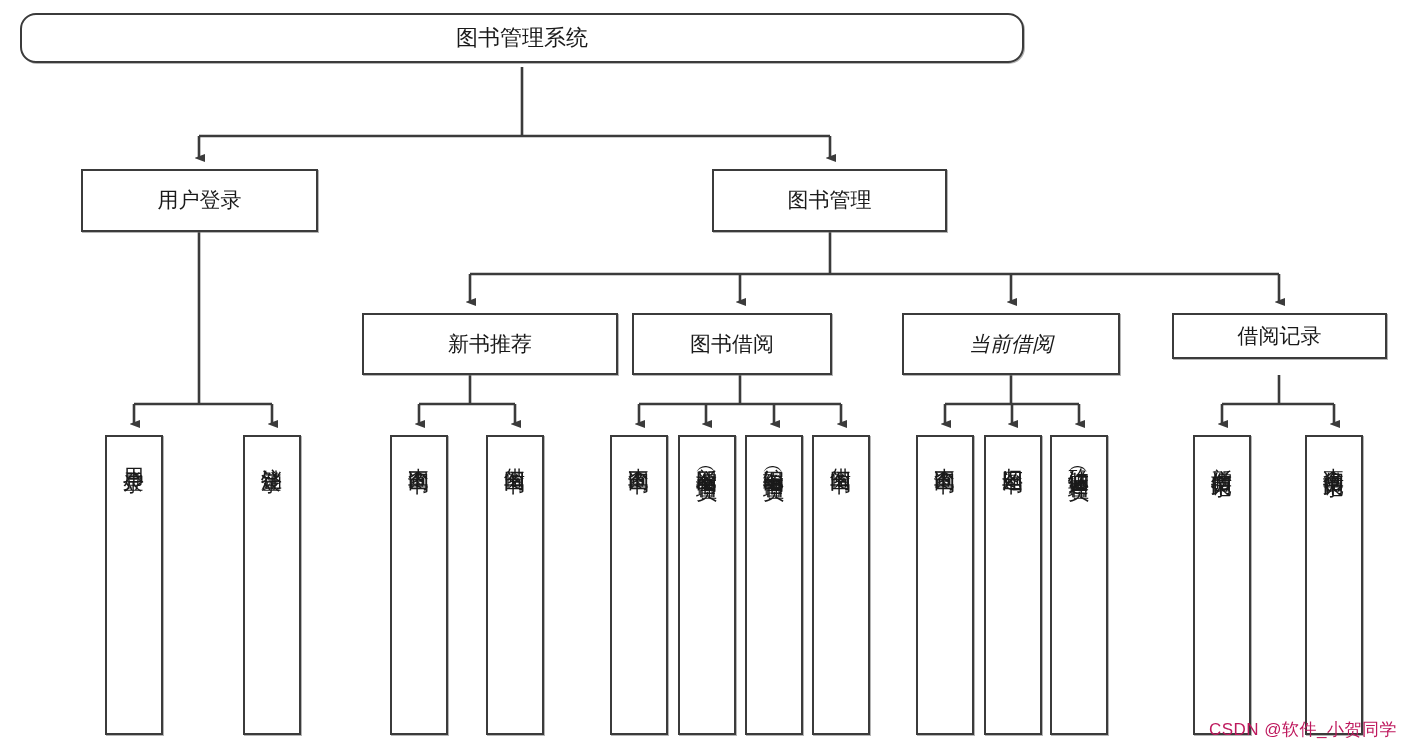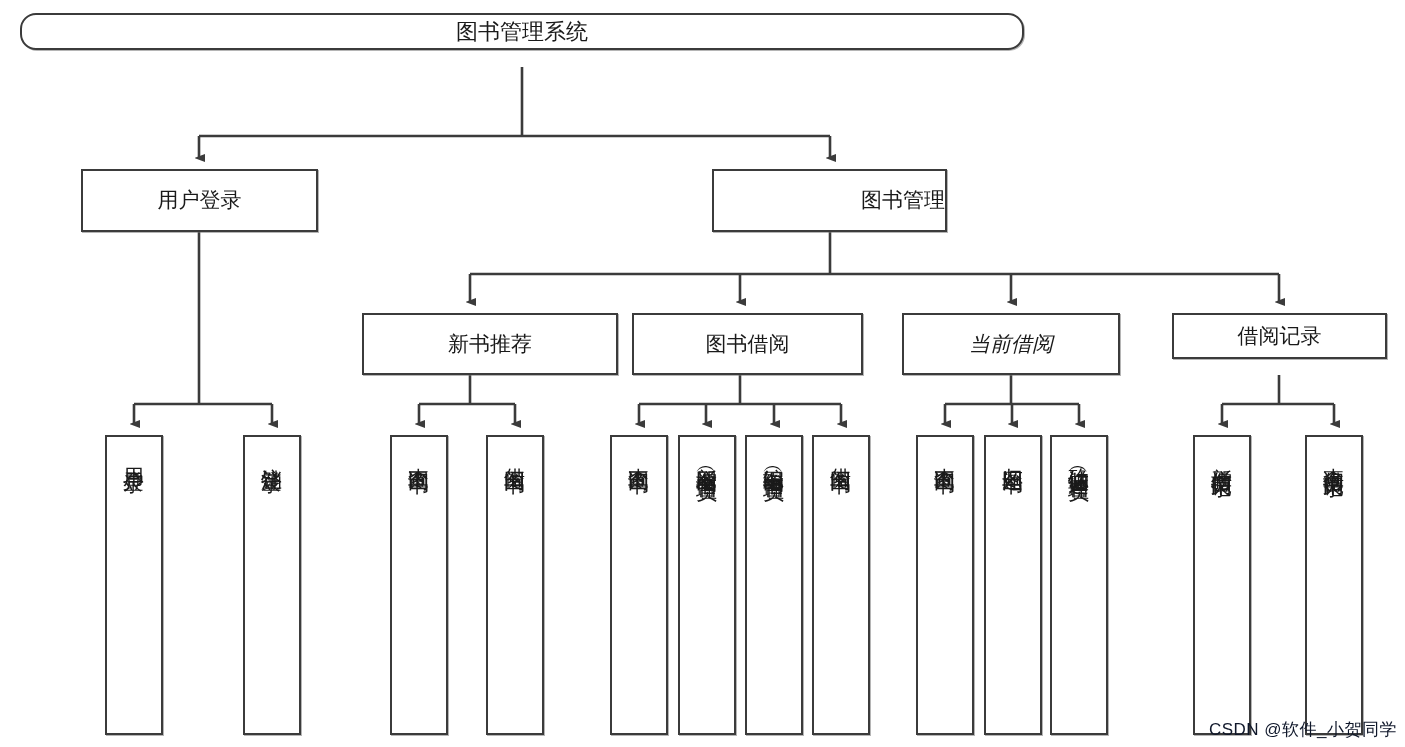--- a/index.html
+++ b/index.html
@@ -58,21 +58,21 @@
     font-size: 21px;
     letter-spacing: 2px;
     line-height: 1;
     white-space: nowrap;
   }
   .watermark {
     position: absolute;
     right: 8px;
     bottom: 6px;
     font-size: 17px;
-    color: #0f172a;
+    color: #be185d;
     letter-spacing: 0.5px;
     white-space: nowrap;
   }
 </style>
 </head>
 <body>
 
 <div id="canvas">
 
   <svg class="wires" viewBox="0 0 1405 747">
@@ -118,37 +118,37 @@
       <path d="M1012,404 L1012,424" marker-end="url(#arw)"></path>
       <path d="M1079,404 L1079,424" marker-end="url(#arw)"></path>
 
       <path d="M1279,375 L1279,404"></path>
       <path d="M1222,404 L1334,404"></path>
       <path d="M1222,404 L1222,424" marker-end="url(#arw)"></path>
       <path d="M1334,404 L1334,424" marker-end="url(#arw)"></path>
     </g>
   </svg>
 
-  <div class="node root horiz" style="left:20px; top:13px; width:1004px; height:37px;border-radius:16px;">
+  <div class="node root horiz" style="left:20px; top:13px; width:1004px; height:50px;border-radius:16px;">
     <span class="label">图书管理系统</span>
   </div>
 
   <div class="node horiz" style="left:81px; top:169px; width:237px; height:63px;">
     <span class="label">用户登录</span>
   </div>
 
-  <div class="node horiz" style="left:712px; top:169px; width:235px; height:63px;justify-content:flex-end;">
+  <div class="node horiz" style="left:712px; top:169px; width:235px; height:63px;">
     <span class="label">图书管理</span>
   </div>
 
   <div class="node horiz" style="left:362px; top:313px; width:256px; height:62px;">
     <span class="label">新书推荐</span>
   </div>
 
-  <div class="node horiz" style="left:632px; top:313px; width:231px; height:62px;">
+  <div class="node horiz" style="left:632px; top:313px; width:200px; height:62px;">
     <span class="label">图书借阅</span>
   </div>
 
   <div class="node horiz" style="left:902px; top:313px; width:218px; height:62px;font-style:italic;">
     <span class="label">当前借阅</span>
   </div>
 
   <div class="node horiz" style="left:1172px; top:313px; width:215px; height:46px;">
     <span class="label">借阅记录</span>
   </div>

